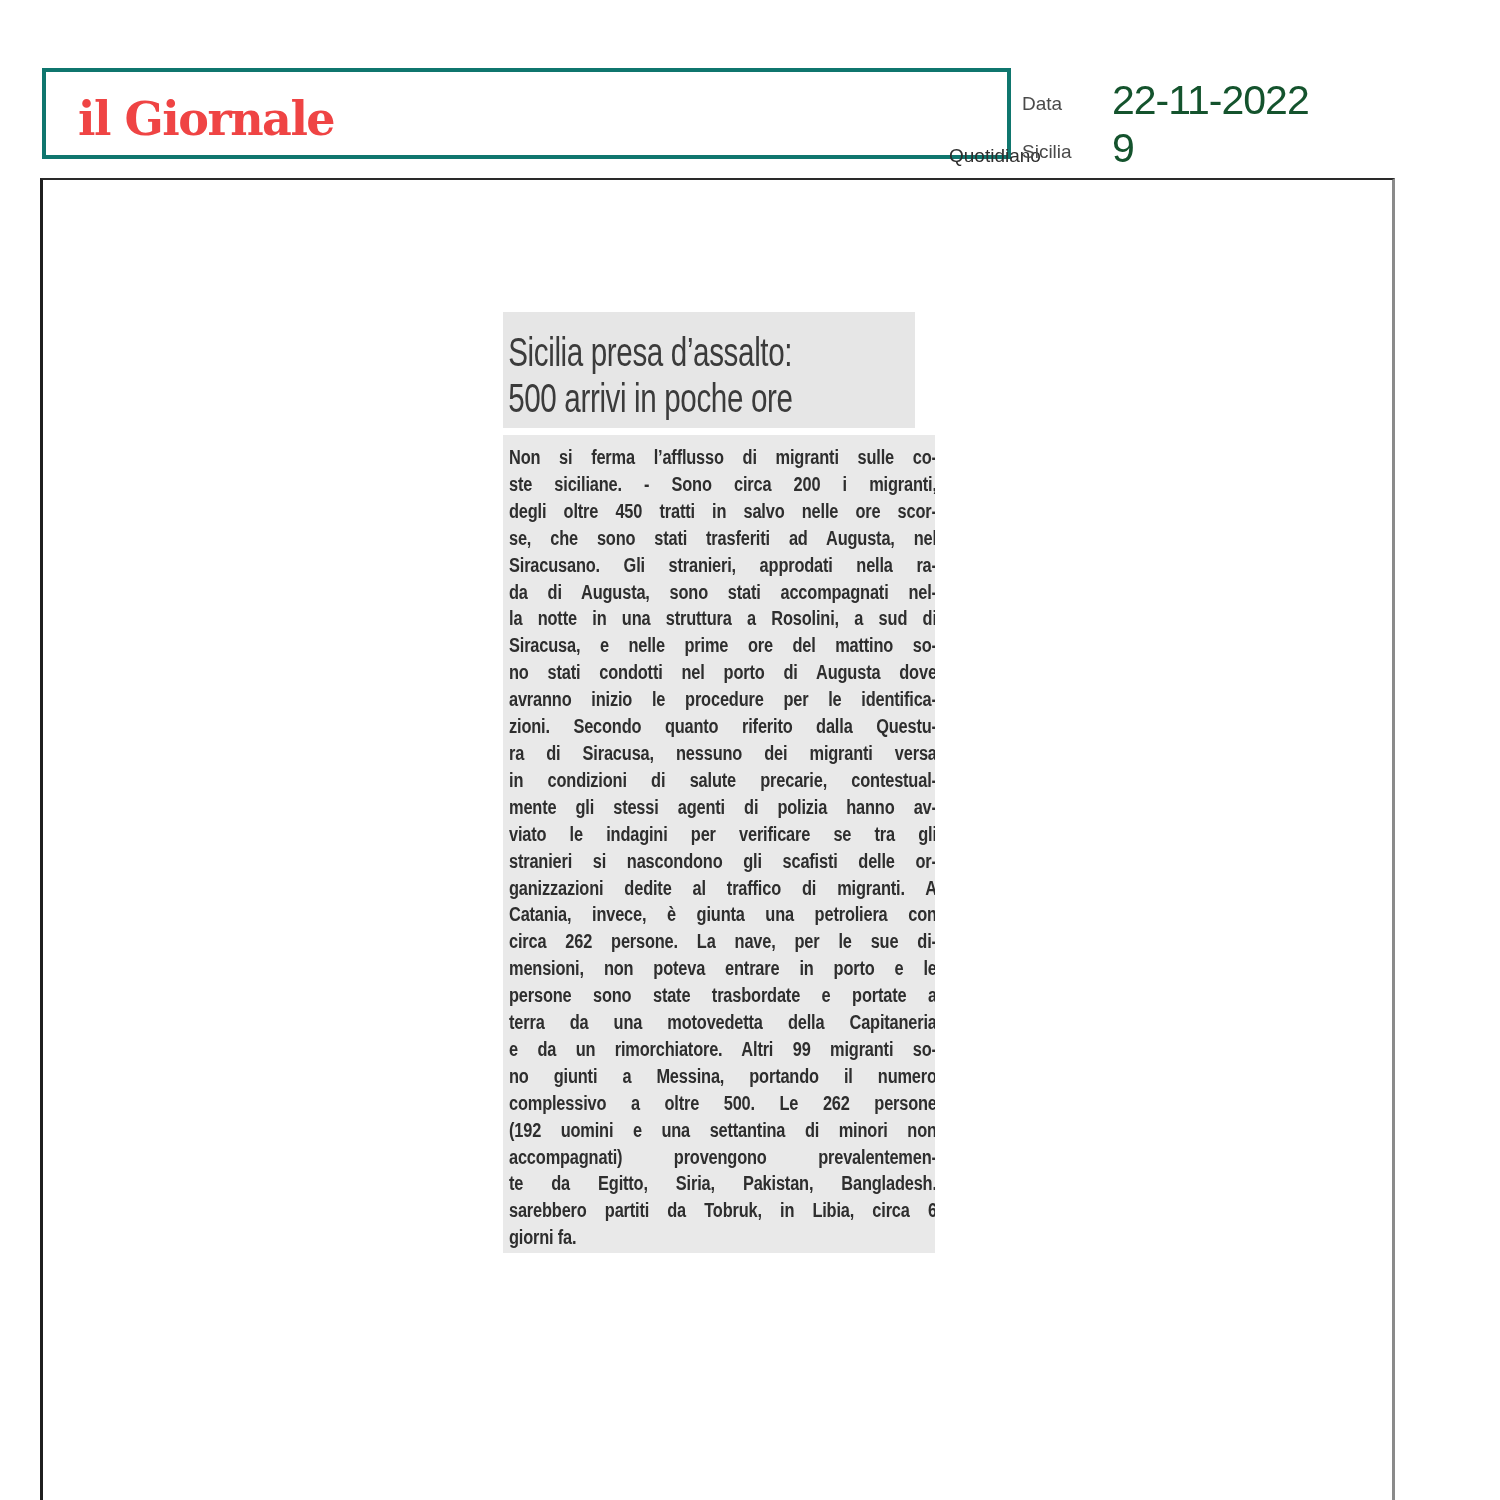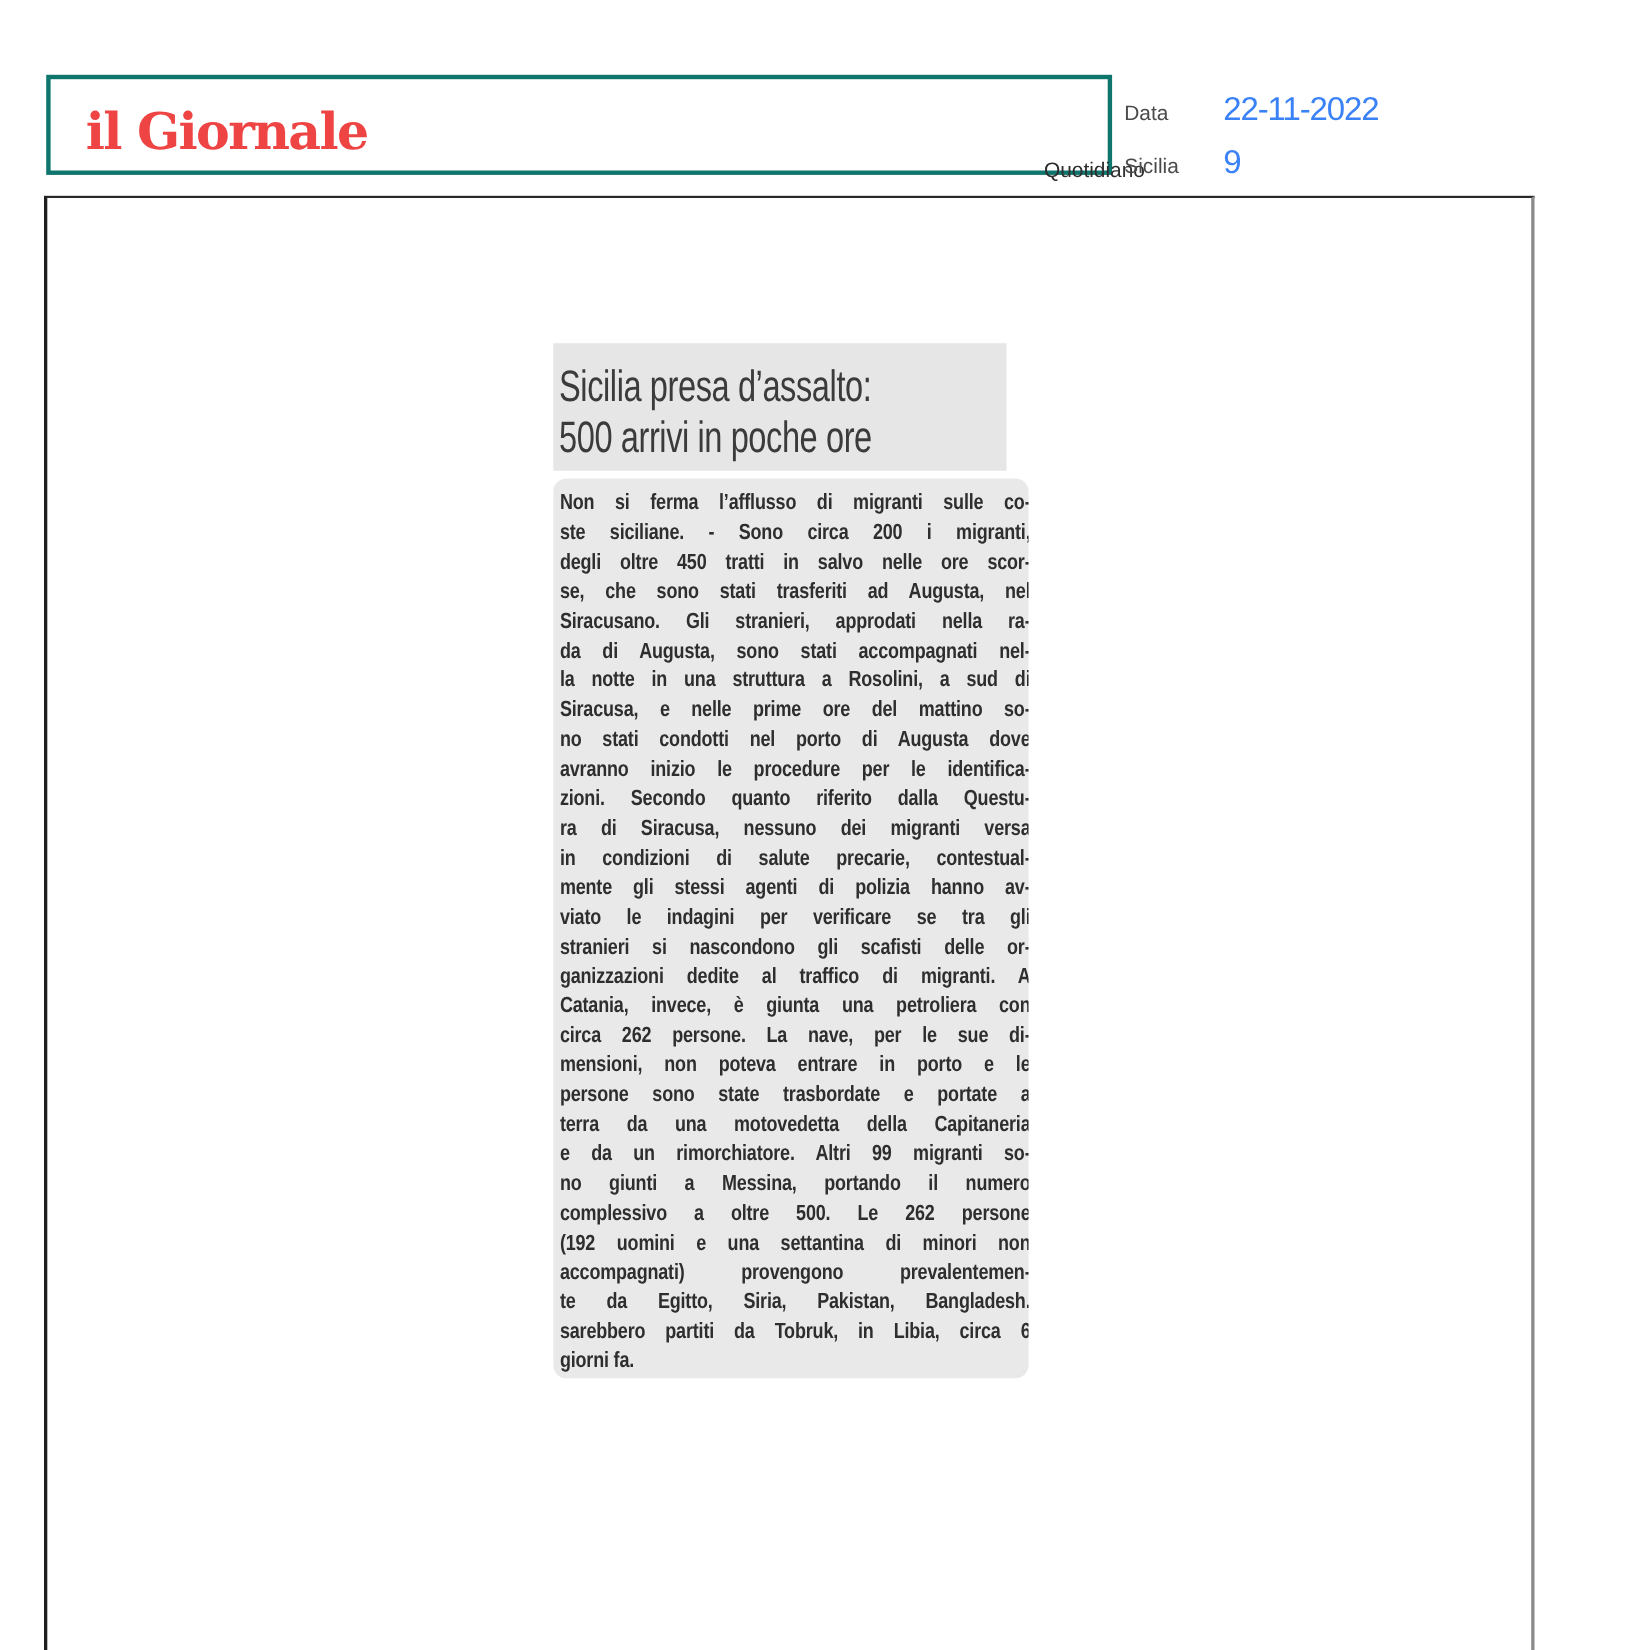--- a/index.html
+++ b/index.html
@@ -8,42 +8,42 @@
 
   
   .logo-box{position:absolute;left:42px;top:68px;width:961px;height:83px;
             background:#fff;border:4px solid #0f766e;}
   .logo{position:absolute;left:78px;top:96px;font-family:"DejaVu Serif",serif;
         font-weight:bold;font-size:46px;line-height:1;color:#ef4444;letter-spacing:-1.5px;}
   .pub-type{position:absolute;left:903px;top:73px;font-size:19px;color:#2e2e2e;}
   .meta{position:absolute;left:1022px;top:68px;}
   .meta-row{display:flex;align-items:center;height:32px;margin-top:16px;}
   .meta-label{width:90px;padding-top:8px;font-size:19px;color:#4a4a4a;}
-  .meta-value{font-size:30px;line-height:30px;color:#3b82f6;letter-spacing:-1px;}
+  .meta-value{font-size:41px;line-height:30px;color:#14532d;letter-spacing:-1px;}
 
   
   .article-box{position:absolute;left:40px;top:178px;width:1349px;height:1322px;
                background:#fff;border-top:2px solid #2a2a2a;border-left:3px solid #1f1f1f;
                border-right:3px solid #8a8a8a;border-bottom:none;}
 
   .kicker{position:absolute;left:460px;top:69px;width:292px;height:42px;
           background:var(--kicker-bg,#e7e9eb);overflow:visible;}
   .kicker-text{display:inline-block;padding:4px 0 0 5px;font-weight:bold;font-size:31px;
                line-height:36px;color:var(--kicker-color,#1d4b7b);letter-spacing:-0.5px;
                white-space:nowrap;transform:scaleX(0.95);transform-origin:0 0;}
 
   .headline{position:absolute;left:460px;top:132px;width:412px;height:99px;
             background:var(--block-bg,#e7e7e7);padding-top:17px;overflow:visible;}
   .headline-line{white-space:nowrap;font-size:40px;line-height:46px;
                  color:var(--headline-color,#3b3b3b);padding-left:7px;letter-spacing:-0.5px;
                  transform:scaleX(0.74);transform-origin:0 0;}
 
   .bodytext{position:absolute;left:460px;top:255px;width:432px;height:818px;
             background:var(--body-bg,#e9e9e9);padding-top:9px;box-sizing:border-box;
-            overflow:hidden;border-radius:12px;}
+            overflow:hidden;}
   .body-line{width:523px;margin-left:6px;font-weight:bold;font-size:20px;line-height:26.9px;
              color:var(--body-color,#2e2e2e);letter-spacing:-0.2px;
              text-align:justify;text-align-last:justify;
              transform:scaleX(0.818);transform-origin:0 0;}
   .bodytext .body-line:last-child{text-align-last:left;}
 </style>
 </head>
 <body>
 
 <div class="page">

